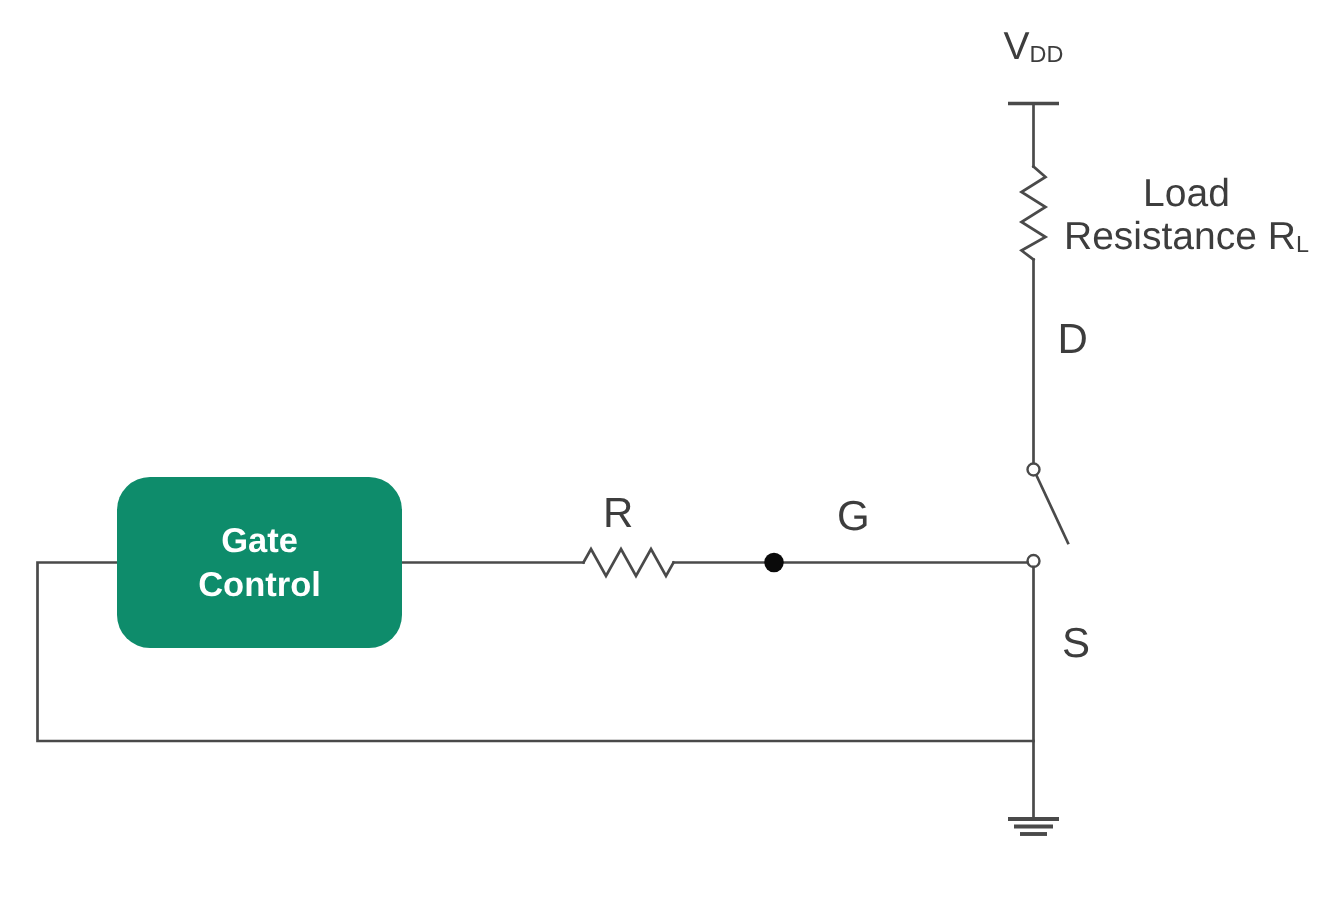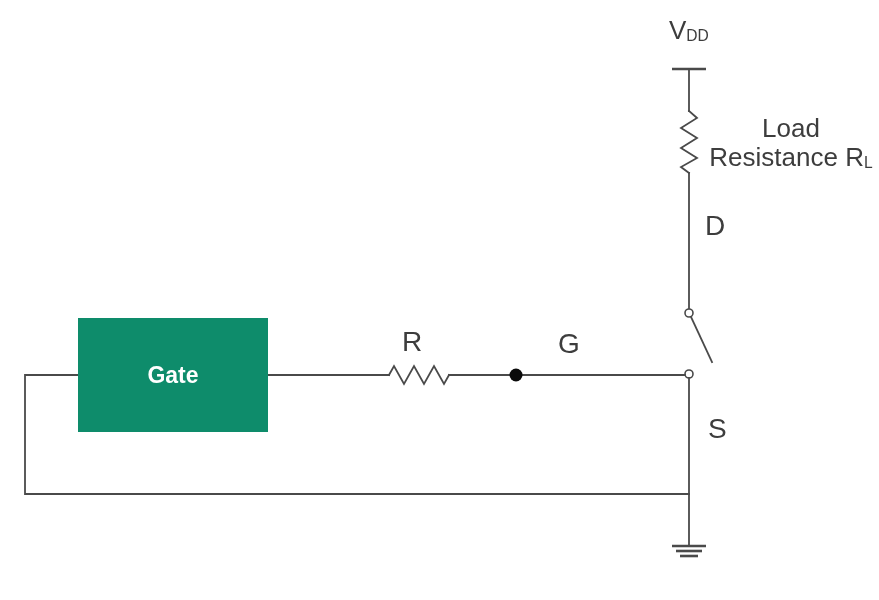--- a/index.html
+++ b/index.html
@@ -47,20 +47,21 @@
     background: var(--accent-green, #0e8c6b);
     color: var(--box-text, #ffffff);
     font-weight: bold;
     font-size: 23px;
     line-height: 29px;
     display: flex;
     flex-direction: column;
     justify-content: center;
     align-items: center;
     text-align: center;
+    border-radius: 22px;
   }
 </style>
 </head>
 <body>
 
 <div class="canvas">
 
   <svg class="wires" width="879" height="600" viewBox="0 0 879 600">
 
     <line class="bar" x1="672" y1="69" x2="706" y2="69"></line>
@@ -101,15 +102,16 @@
   </div>
 
   <div class="lbl" style="left:705px; top:212px;">D</div>
   <div class="lbl" style="left:558px; top:330px;">G</div>
   <div class="lbl" style="left:708px; top:415px;">S</div>
 
   <div class="lbl" style="left:402px; top:328px;">R</div>
 
   <div class="gate-box">
     <div>Gate</div>
+    <div>Control</div>
   </div>
 
 </div>
 
 </body></html>

